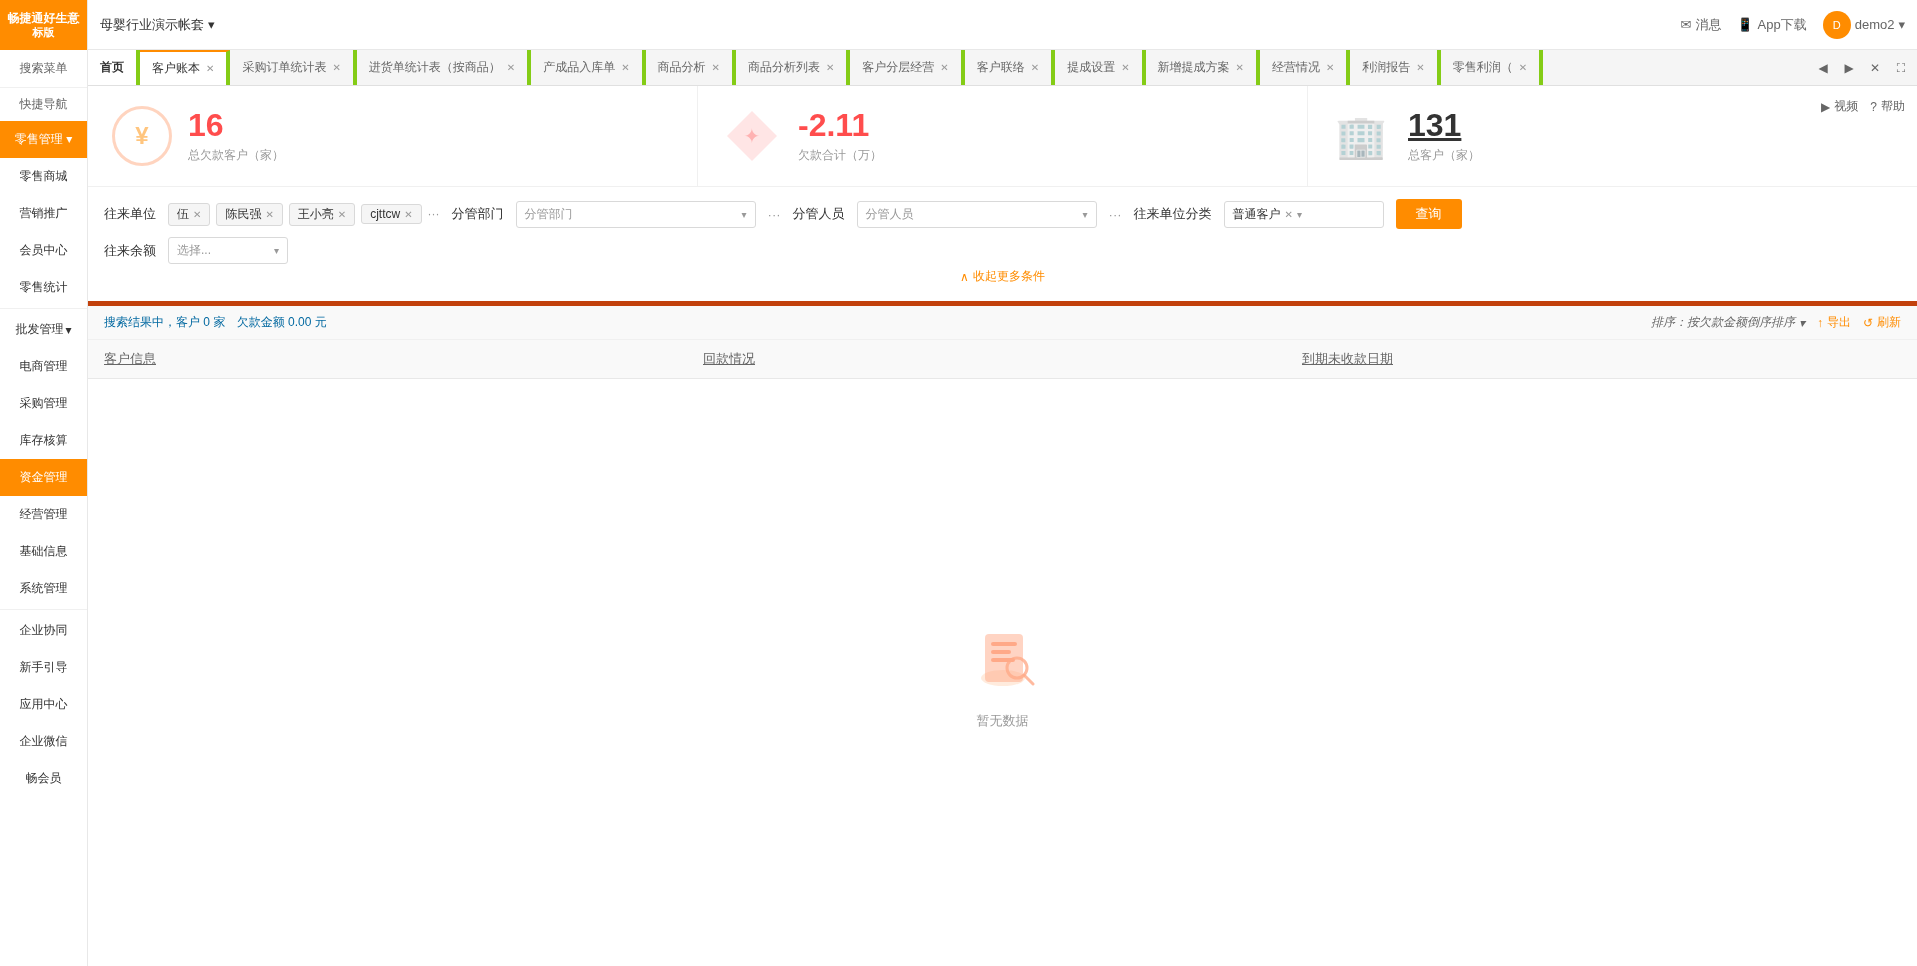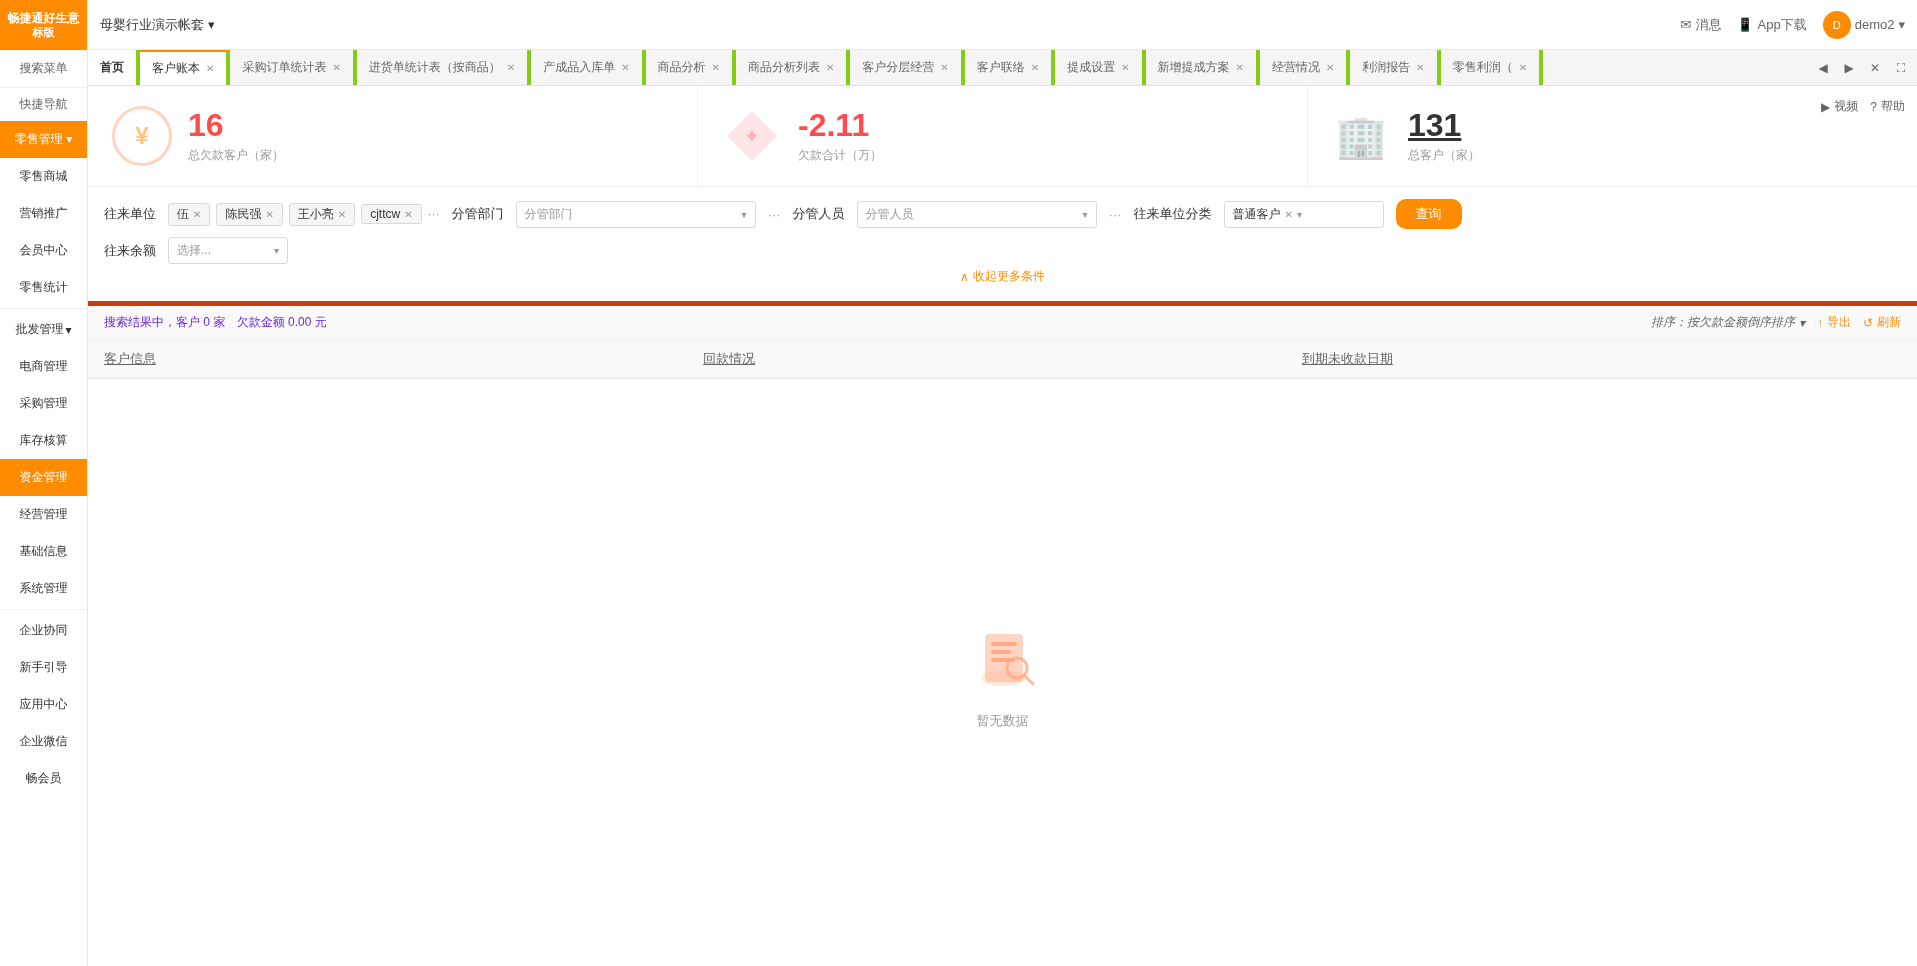--- a/index.html
+++ b/index.html
@@ -62,39 +62,39 @@
     .filter-select { display: flex; align-items: center; gap: 4px; padding: 4px 8px; border: 1px solid #d9d9d9; border-radius: 3px; font-size: 12px; color: #666; cursor: pointer; min-width: 120px; background: #fff; }
     .filter-select-wide { min-width: 240px; }
     .filter-select-icon { color: #999; font-size: 10px; }
     .filter-dots { color: #999; cursor: pointer; }
     .collapse-btn { display: flex; align-items: center; gap: 4px; color: #ff8c00; font-size: 12px; cursor: pointer; margin: 4px auto; width: fit-content; }
     .filter-row2 { display: flex; align-items: center; gap: 12px; }
 
     
     .results-bar { padding: 8px 16px; background: #f9f9f9; border-bottom: 1px solid #f0f0f0; display: flex; align-items: center; justify-content: space-between; flex-shrink: 0; }
     .results-info { font-size: 12px; color: #666; }
-    .results-info span { color: #6d28d9; }
+    .results-info span { color: #0369a1; }
     .results-actions { display: flex; align-items: center; gap: 12px; font-size: 12px; }
     .results-sort { display: flex; align-items: center; gap: 4px; color: #666; cursor: pointer; font-style: italic; }
     .results-btn { display: flex; align-items: center; gap: 4px; color: #ff8c00; cursor: pointer; }
 
     
     .table-header { display: flex; padding: 10px 16px; background: #f9f9f9; border-bottom: 1px solid #e8e8e8; font-size: 13px; color: #666; text-decoration: underline; }
     .table-col-1 { flex: 2; }
     .table-col-2 { flex: 2; }
     .table-col-3 { flex: 2; }
     .table-col-4 { flex: 2; }
 
     
     .empty-state { flex: 1; display: flex; flex-direction: column; align-items: center; justify-content: center; padding: 60px 0; }
     .empty-icon { width: 80px; height: 80px; margin-bottom: 16px; position: relative; }
     .empty-text { font-size: 13px; color: #999; }
 
     
-    .query-btn { background: #ff8c00; color: #fff; border: none; padding: 6px 20px; border-radius: 10px; font-size: 13px; cursor: pointer; white-space: nowrap; }
+    .query-btn { background: #ff8c00; color: #fff; border: none; padding: 6px 20px; border-radius: 3px; font-size: 13px; cursor: pointer; white-space: nowrap; }
 
     
     ::-webkit-scrollbar { width: 6px; height: 6px; }
     ::-webkit-scrollbar-thumb { background: #ddd; border-radius: 3px; }
   </style>
 </head>
 <body>
 
 <div class="sidebar">
   <div class="sidebar-logo">

